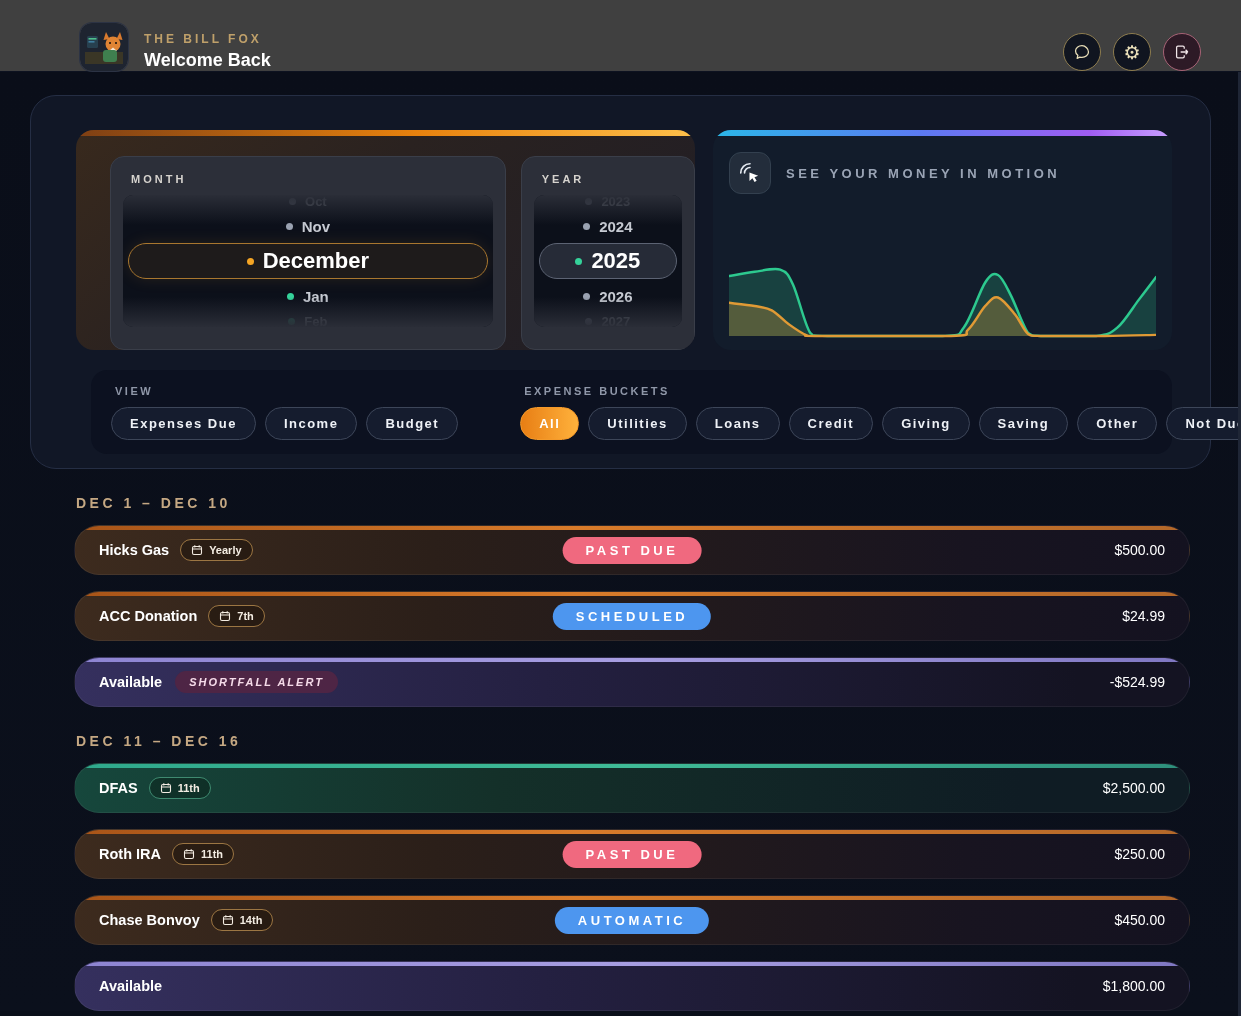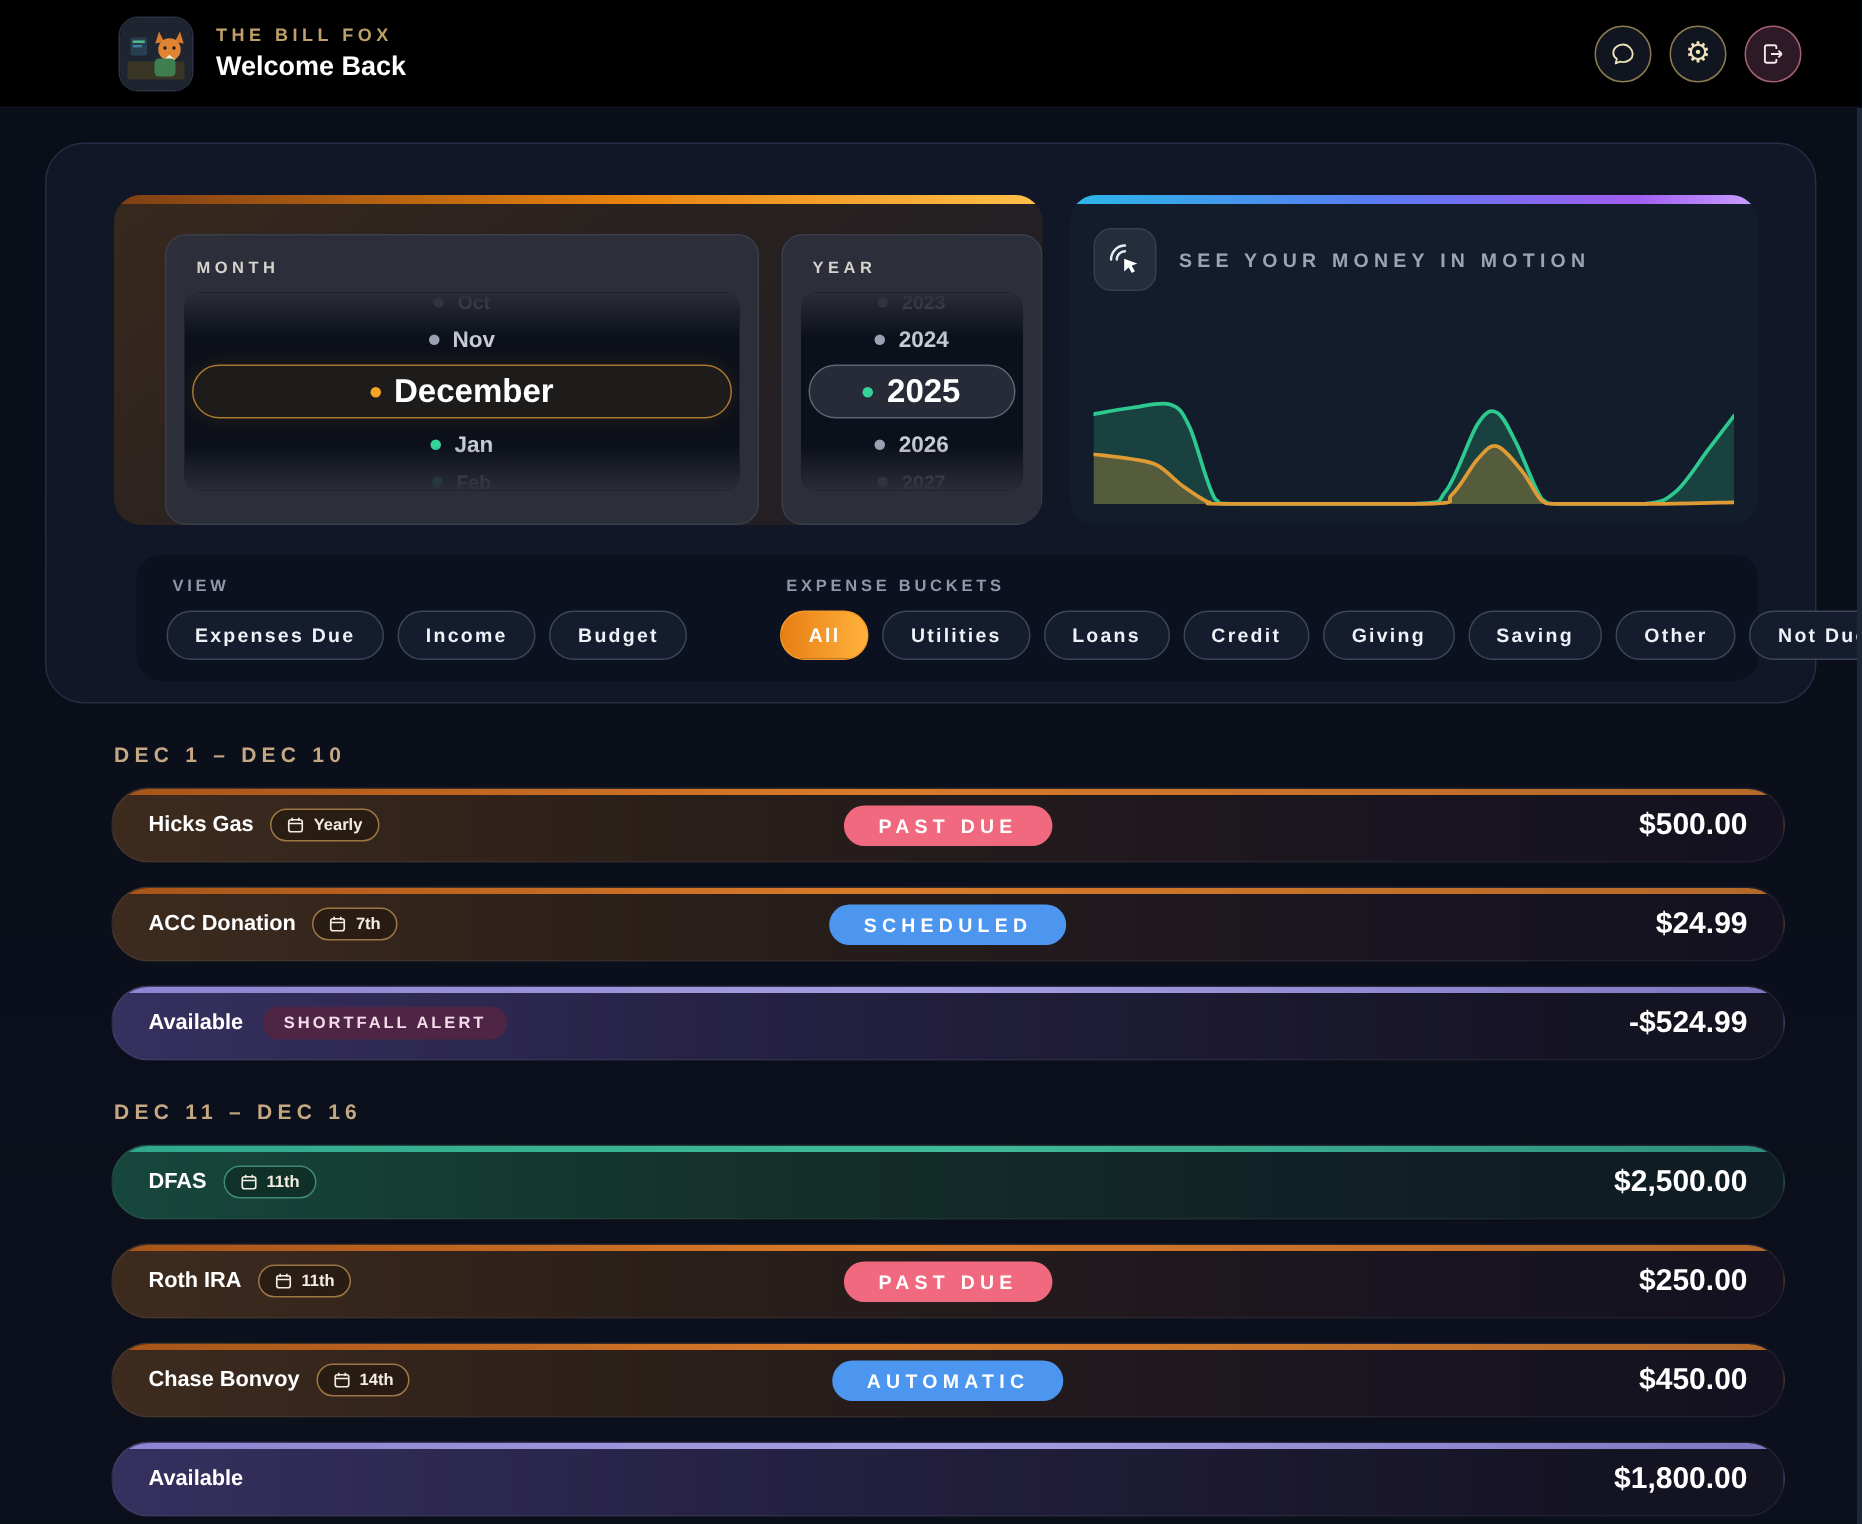--- a/index.html
+++ b/index.html
@@ -7,22 +7,22 @@
   body {
     width:1241px; height:1016px; overflow:hidden;
     background:#0a0f1a;
     font-family:"Liberation Sans", sans-serif;
     color:#ffffff;
     position:relative;
   }
 
   
   .header {
-    height:72px; background:#000000;
-    display:flex; align-items:center;
+    height:72px; background:#404040;
+    display:flex; align-items:flex-end;
     padding:0 40px 0 80px;
     border-bottom:1px solid #0d1220;
   }
   .logo {
     width:48px; height:48px; border-radius:12px; overflow:hidden;
     flex:0 0 auto; box-shadow:0 0 0 1px #2c3344;
   }
   .titles { margin-left:16px; }
   .app-name { font-size:12px; font-weight:bold; letter-spacing:3px; color:#bfa06a; margin-bottom:4px; }
   .subtitle { font-size:18px; font-weight:bold; color:#ffffff; }
@@ -140,31 +140,31 @@
   .date-badge {
     display:inline-flex; align-items:center; gap:6px; margin-left:11px;
     padding:4px 10px; border-radius:999px;
     border:1px solid #9c7643; background:rgba(22,13,6,.38);
     font-size:11px; font-weight:bold; color:#f3ece2;
   }
   .theme-income .date-badge { border-color:#3f8a70; background:rgba(8,24,18,.4); }
   .alert-badge {
     margin-left:13px; padding:5px 14px; border-radius:999px;
     background:#4e2545; color:#f5dbe9;
-    font-size:11px; font-weight:bold; letter-spacing:2px;
+    font-size:11px; font-weight:bold; letter-spacing:2px;font-style:italic;
   }
   .status-pill {
     position:absolute; left:50%; transform:translateX(-50%);
     padding:6px 23px; border-radius:999px;
     font-size:13px; font-weight:bold; letter-spacing:3.5px; color:#fff;
   }
   .status-past-due  { background:#f0697f; }
   .status-scheduled { background:#4d96ef; }
   .status-automatic { background:#4d96ef; }
-  .row-amount { margin-left:auto; margin-right:24px; font-size:20px; font-weight:bold; }
+  .row-amount { margin-left:auto; margin-right:24px; font-size:14px; font-weight:normal; }
 
   .scroll-edge { position:fixed; right:0; top:72px; bottom:0; width:3px; background:#1f2636; }
 </style>
 </head>
 <body>
 
 <div class="header">
   <div class="logo">
     <svg width="48" height="48" viewBox="0 0 48 48">
       <rect width="48" height="48" rx="12" fill="#1e2430"></rect>

